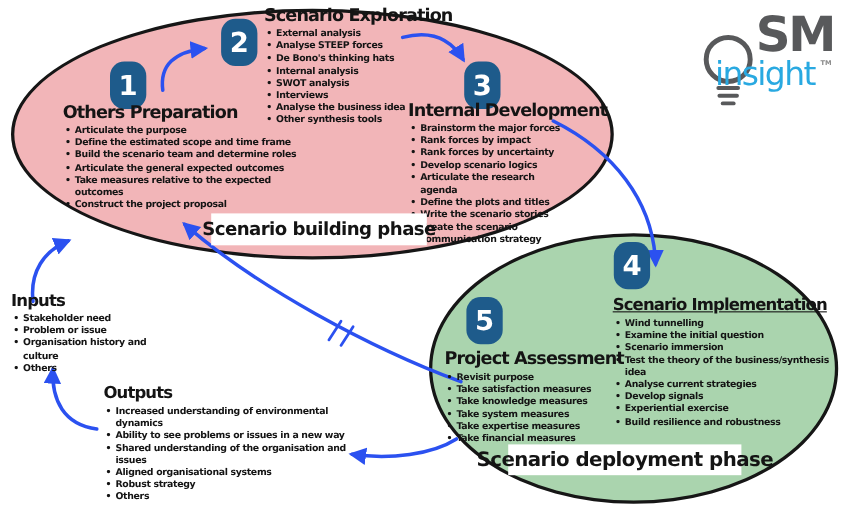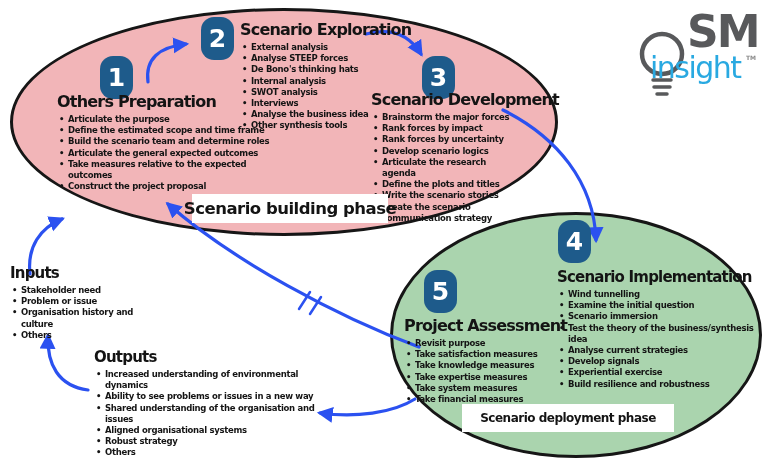--- a/index.html
+++ b/index.html
@@ -7,30 +7,30 @@
     font-family:"DejaVu Sans",sans-serif;overflow:hidden;color:#141414;}
   .ellipse{position:absolute;border:3px solid #161616;border-radius:50%;box-sizing:border-box;}
   .ellipse.pink{left:10px;top:8px;width:548px;height:228px;background:#f2b5b8;z-index:1;}
   .ellipse.green{left:390px;top:212px;width:372px;height:246px;background:#aad4ae;z-index:1;}
   svg.arrows{position:absolute;left:0;top:0;z-index:2;}
   .badge{position:absolute;width:33px;height:43px;border-radius:13px;background:#1e5b8b;
     color:#fff;display:flex;align-items:center;justify-content:center;
     font-size:25px;font-weight:bold;z-index:3;}
   .sec{position:absolute;z-index:3;}
   .sec h2{margin:0;font-size:16px;font-weight:bold;letter-spacing:-0.8px;white-space:nowrap;}
-  .sec.tight h2{font-size:15px;}
+  .sec.tight h2{font-size:15px;text-decoration:underline;}
   .sec ul{list-style:none;margin:3px 0 0 2px;padding:0;font-size:8.5px;font-weight:bold;
     line-height:11.2px;letter-spacing:-0.3px;}
   .sec li{position:relative;padding-left:9px;}
   .sec li::before{content:"\2022";position:absolute;left:0;}
   .io h2{font-size:15px;}
   .plabel{position:absolute;background:#ffffff;display:flex;align-items:center;justify-content:center;
     font-weight:bold;letter-spacing:-0.5px;z-index:3;white-space:nowrap;}
   .plabel.building{left:192px;top:194px;width:196px;height:29px;font-size:16.5px;}
-  .plabel.deployment{left:462px;top:404px;width:212px;height:28px;font-size:12px;}
+  .plabel.deployment{left:462px;top:404px;width:212px;height:28px;font-size:18px;}
   .logo{position:absolute;left:634px;top:12px;width:132px;height:98px;z-index:3;}
   .logo .sm{position:absolute;left:42px;top:-6px;font-size:44px;font-weight:bold;
     letter-spacing:-2px;color:#58595b;line-height:1.2;margin-left:11px;}
   .logo .insight{position:absolute;left:16px;top:38px;font-size:30px;font-weight:normal;
     letter-spacing:-1.5px;color:#29a9e1;line-height:1.2;}
   .logo .tm{position:absolute;left:112px;top:42px;font-size:6px;color:#8a8a8a;font-weight:bold;}
   .logo svg{position:absolute;left:0;top:16px;}
 </style>
 </head>
 <body>
@@ -80,36 +80,36 @@
     <ul style="width:220px;">
       <li>Articulate the purpose</li>
       <li>Define the estimated scope and time frame</li>
       <li>Build the scenario team and determine roles</li>
       <li>Articulate the general expected outcomes</li>
       <li>Take measures relative to the expected outcomes</li>
       <li>Construct the project proposal</li>
     </ul>
   </div>
 
-  <div class="sec" style="left:240px;top:20px;">
+  <div class="sec" style="left:240px;top:4px;">
     <h2>Scenario Exploration</h2>
     <ul style="width:135px;">
       <li>External analysis</li>
       <li>Analyse STEEP forces</li>
       <li>De Bono's thinking hats</li>
       <li>Internal analysis</li>
       <li>SWOT analysis</li>
       <li>Interviews</li>
       <li>Analyse the business idea</li>
       <li>Other synthesis tools</li>
     </ul>
   </div>
 
   <div class="sec" style="left:371px;top:90px;">
-    <h2>Scenario Development</h2>
+    <h2>Internal Development</h2>
     <ul style="width:140px;">
       <li>Brainstorm the major forces</li>
       <li>Rank forces by impact</li>
       <li>Rank forces by uncertainty</li>
       <li>Develop scenario logics</li>
       <li>Articulate the research agenda</li>
       <li>Define the plots and titles</li>
       <li>Write the scenario stories</li>
       <li>Create the scenario communication strategy</li>
     </ul>
@@ -128,22 +128,22 @@
       <li>Build resilience and robustness</li>
     </ul>
   </div>
 
   <div class="sec" style="left:404px;top:316px;">
     <h2>Project Assessment</h2>
     <ul style="width:140px;">
       <li>Revisit purpose</li>
       <li>Take satisfaction measures</li>
       <li>Take knowledge measures</li>
+      <li>Take system measures</li>
       <li>Take expertise measures</li>
-      <li>Take system measures</li>
       <li>Take financial measures</li>
     </ul>
   </div>
 
   <div class="sec io" style="left:10px;top:264px;">
     <h2>Inputs</h2>
     <ul style="width:155px;">
       <li>Stakeholder need</li>
       <li>Problem or issue</li>
       <li>Organisation history and culture</li>

